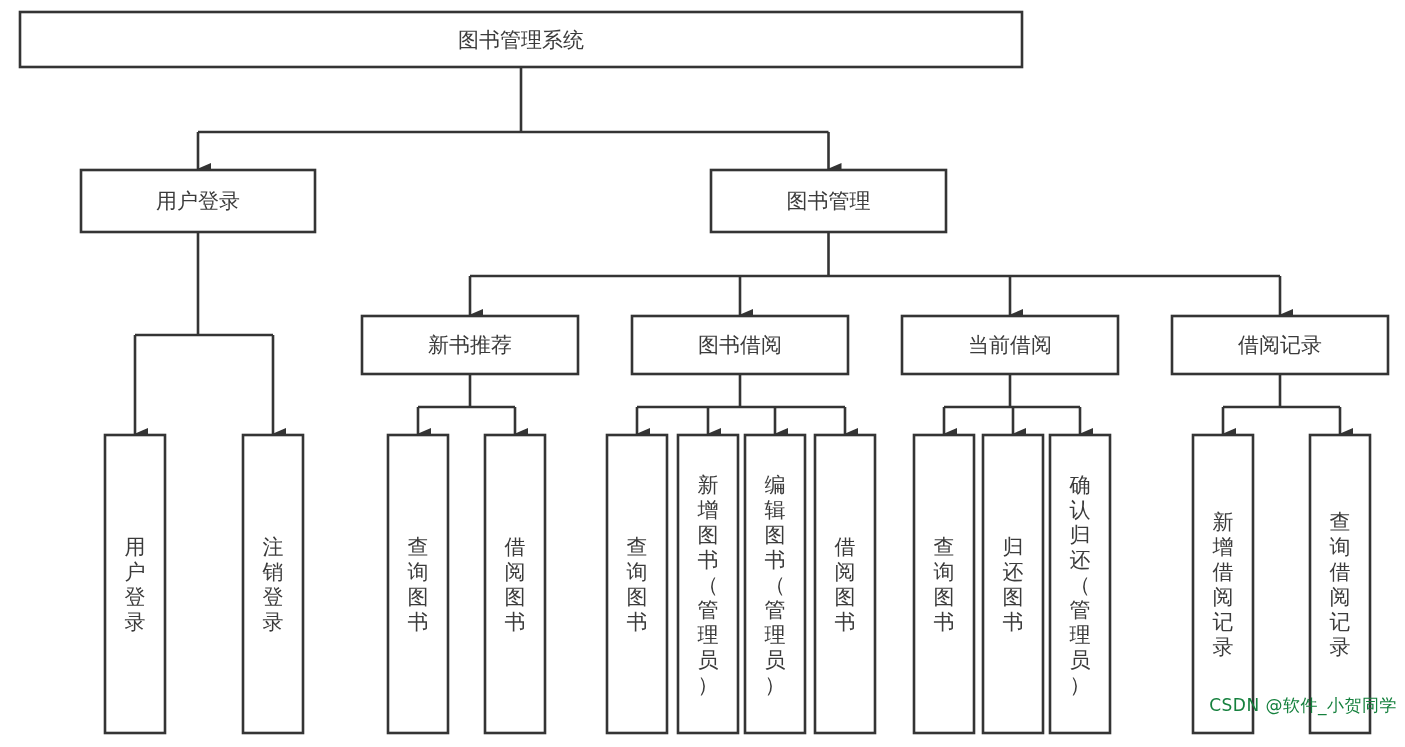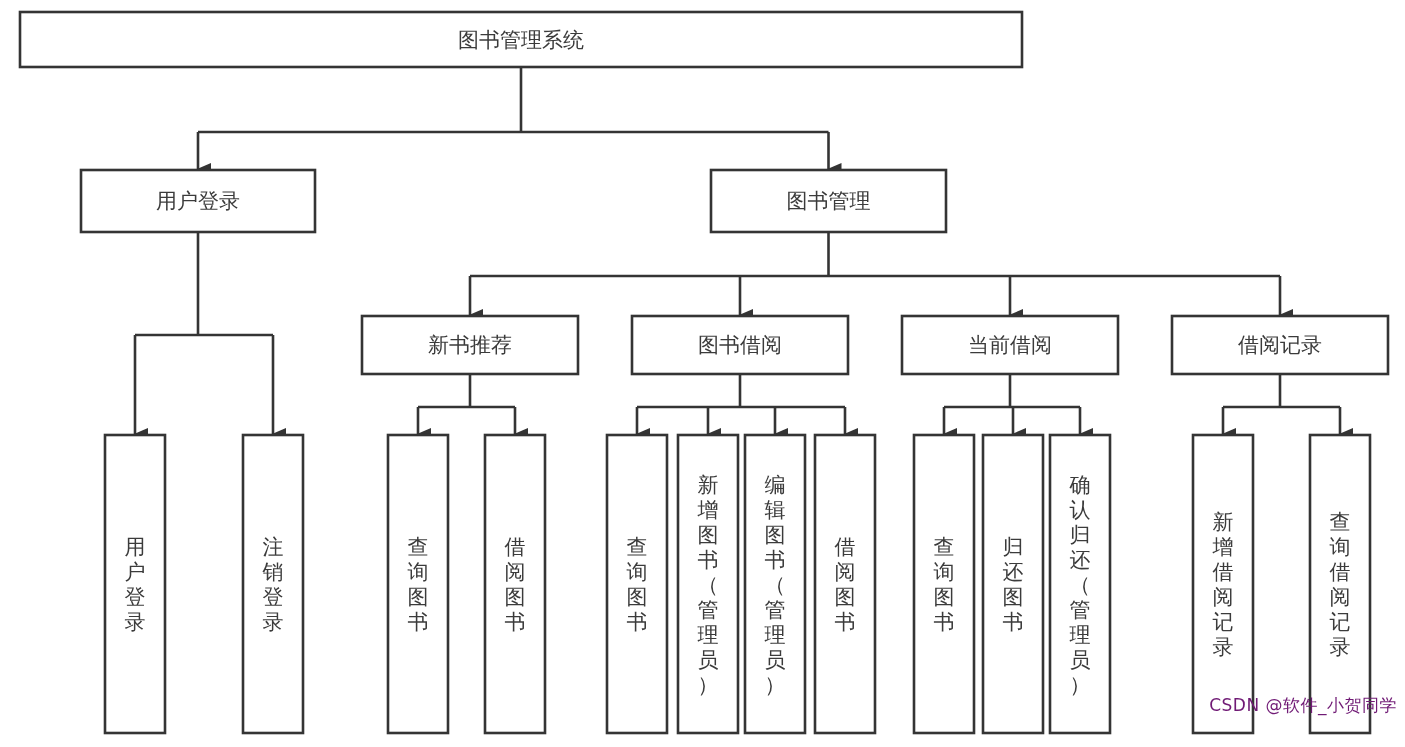--- a/index.html
+++ b/index.html
@@ -53,21 +53,21 @@
   .arrow-head {
     fill: #343434;
     stroke: none;
   }
   .watermark {
     position: absolute;
     right: 8px;
     bottom: 3px;
     font-family: "DejaVu Sans", "Liberation Sans", sans-serif;
     font-size: 17px;
-    color: #701a75;
+    color: #15803d;
     white-space: nowrap;
     letter-spacing: 0.5px;
   }
 </style>
 </head>
 <body>
 
 <div id="diagram-root">
 
   <svg id="tree-svg" viewBox="0 0 1405 747">

